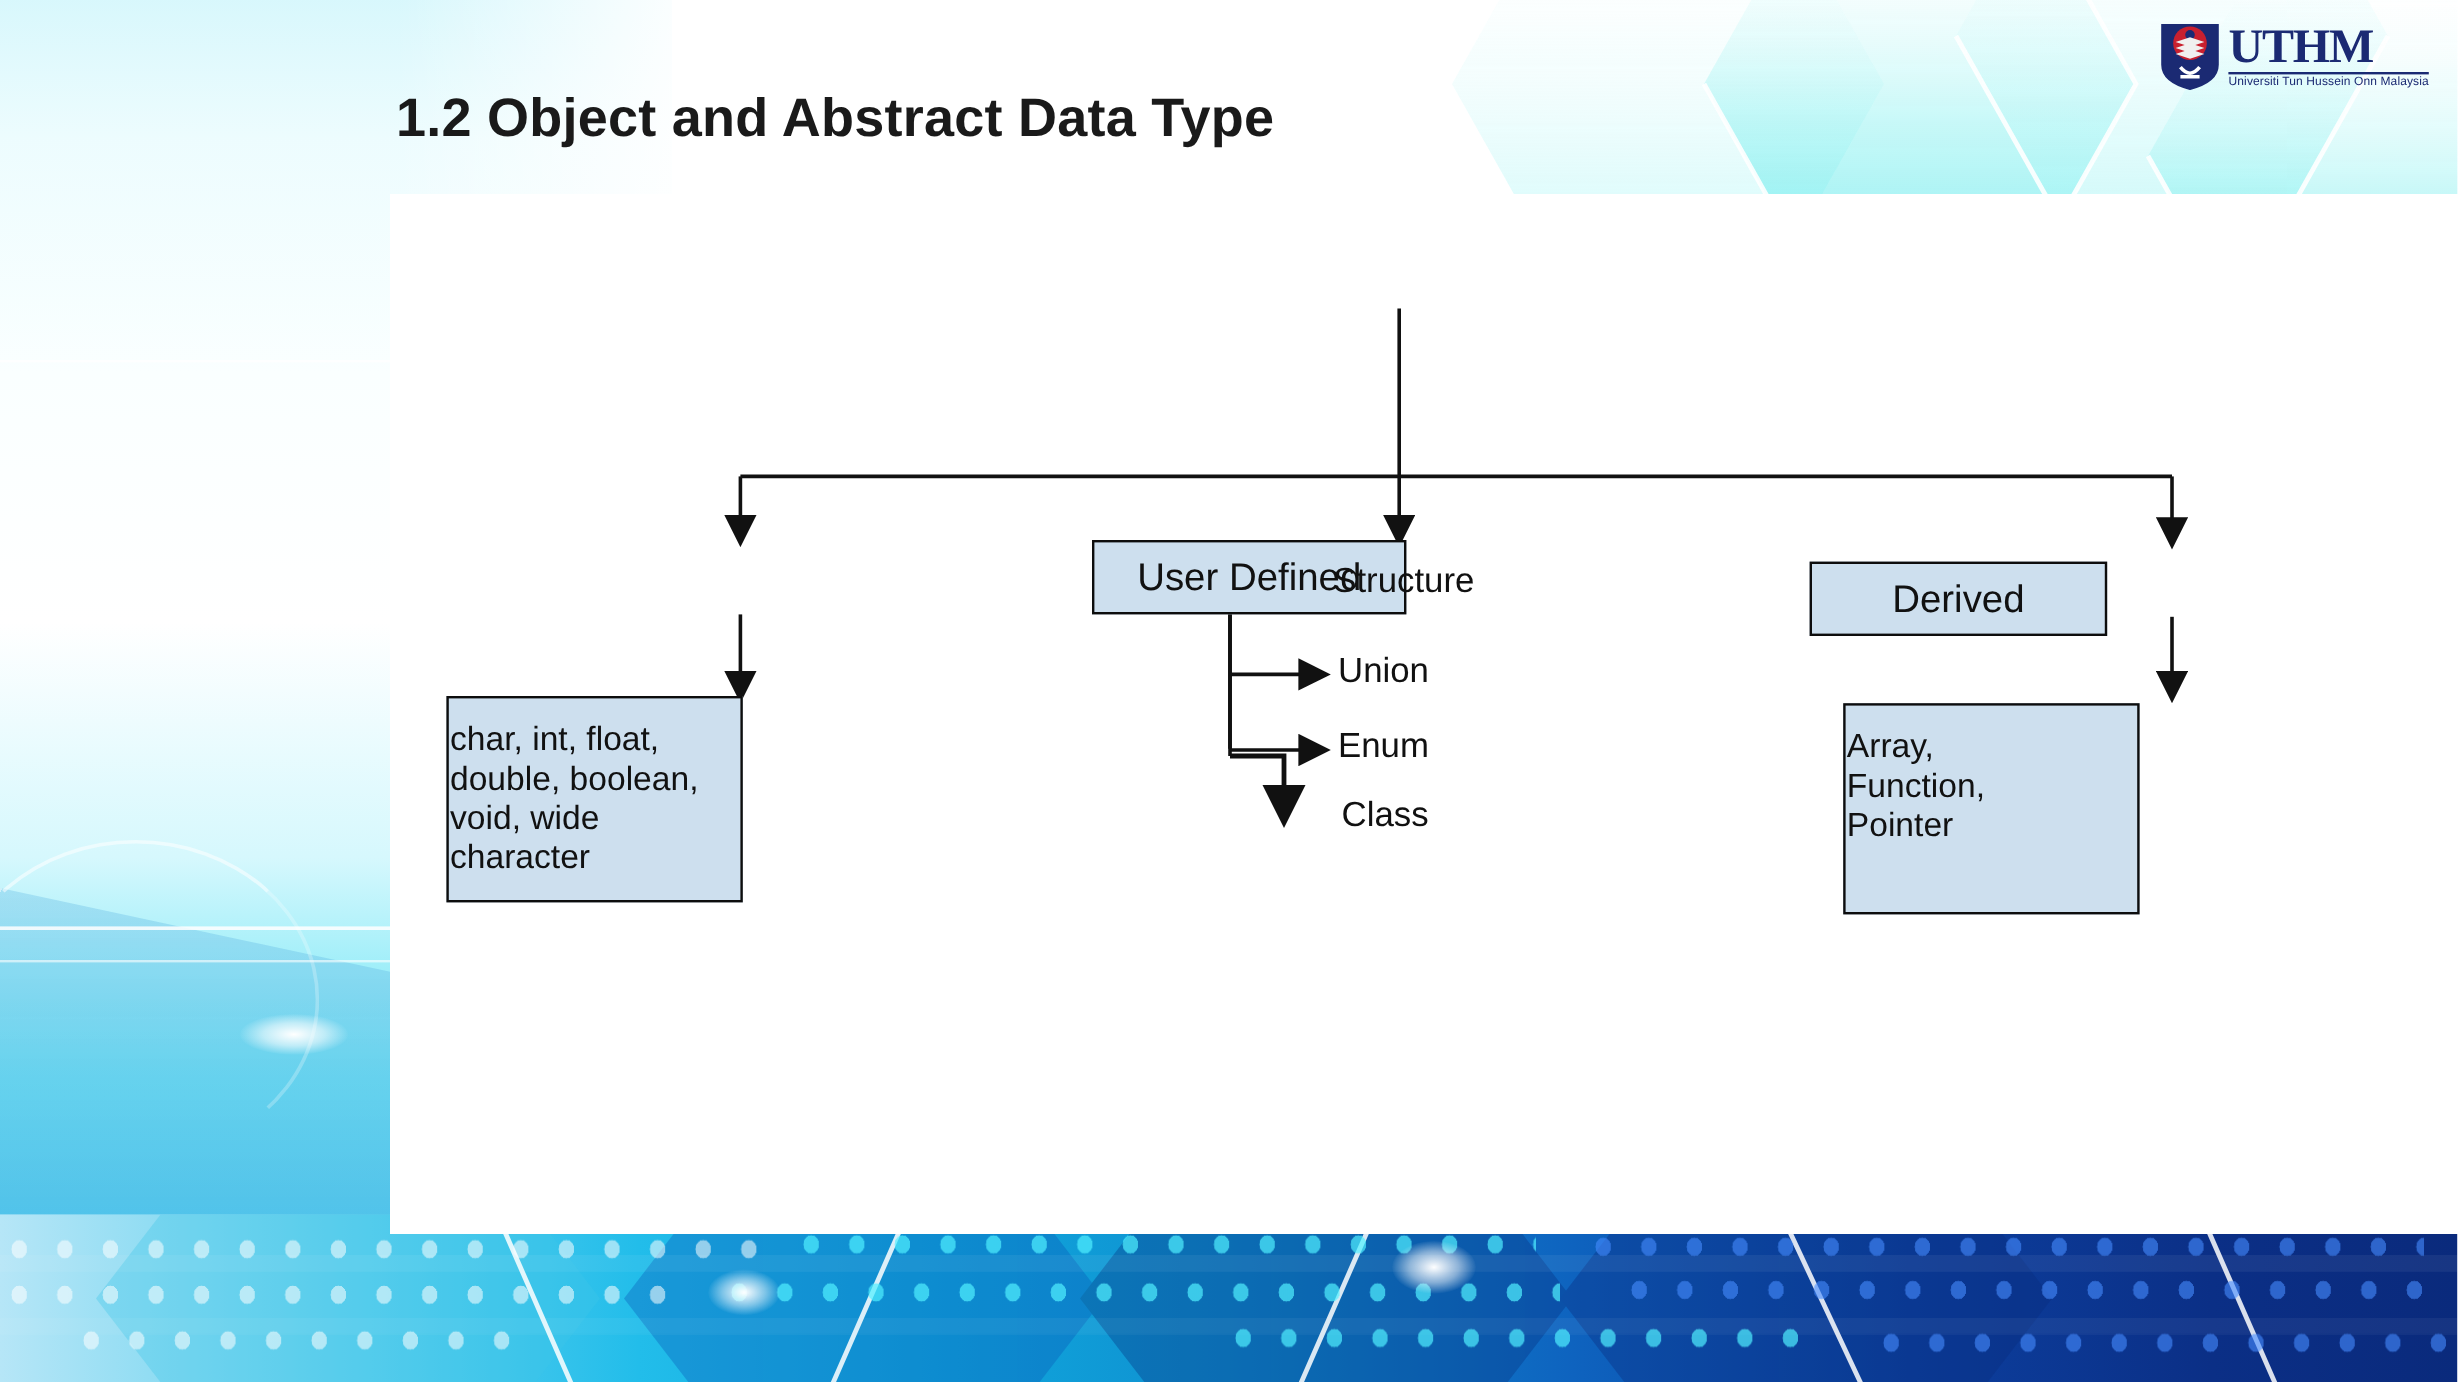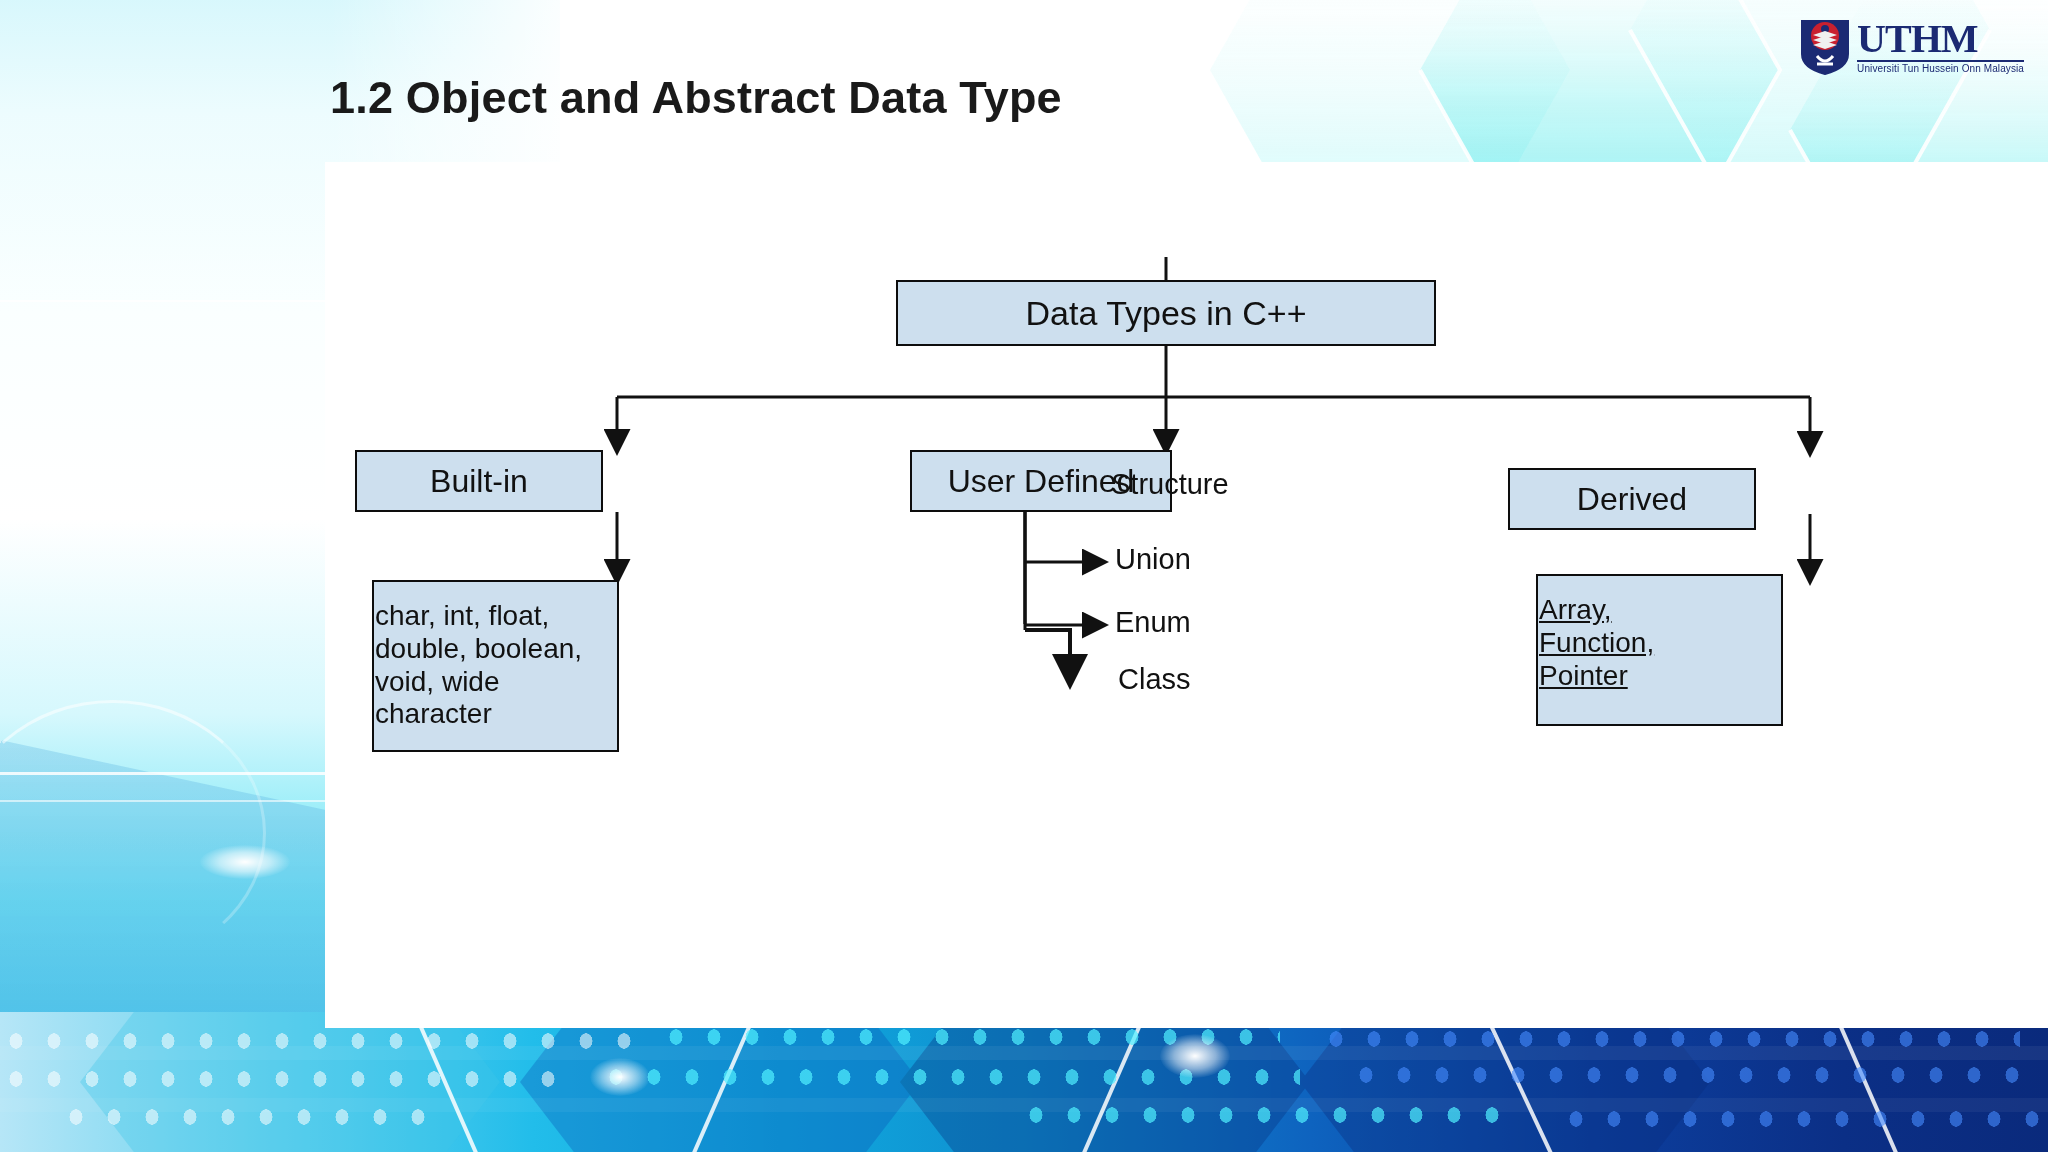--- a/index.html
+++ b/index.html
@@ -258,46 +258,40 @@
           <path d="M700,325 L775,325" marker-end="url(#ah)"></path>
 
           <path d="M700,400 L778,400" marker-end="url(#ah)"></path>
 
           <path d="M700,463 L778,463" marker-end="url(#ah)"></path>
 
           <path d="M700,468 L745,468 L745,520" marker-end="url(#ah)" stroke-width="4"></path>
         </g>
       </svg>
 
-      <div class="node level1" style="left:571px; top:118px; width:540px; height:66px;">
-        <span>Data Types in C++</span>
-      </div>
-
-      <div class="node level2" style="left:30px; top:288px; width:248px; height:62px;">
-        <span>Built-in</span>
-      </div>
+
       <div class="node detail" style="left:47px; top:418px; width:247px; height:172px;">
         <span>char, int, float,
 double, boolean,
 void, wide
 character</span>
       </div>
 
       <div class="node level2" style="left:585px; top:288px; width:262px; height:62px;">
         <span>User Defined</span>
       </div>
       <div class="leaf-label" style="left:786px; top:306px;">Structure</div>
       <div class="leaf-label" style="left:790px; top:381px;">Union</div>
       <div class="leaf-label" style="left:790px; top:444px;">Enum</div>
       <div class="leaf-label" style="left:793px; top:501px;">Class</div>
 
       <div class="node level2" style="left:1183px; top:306px; width:248px; height:62px;">
         <span>Derived</span>
       </div>
-      <div class="node detail" style="left:1211px; top:412px; width:247px; height:152px;text-decoration:underline;">
+      <div class="node detail" style="left:1211px; top:424px; width:247px; height:176px;">
         <span>Array,
 Function,
 Pointer</span>
       </div>
 
     </div>
   </div>
 
 </div>
 

